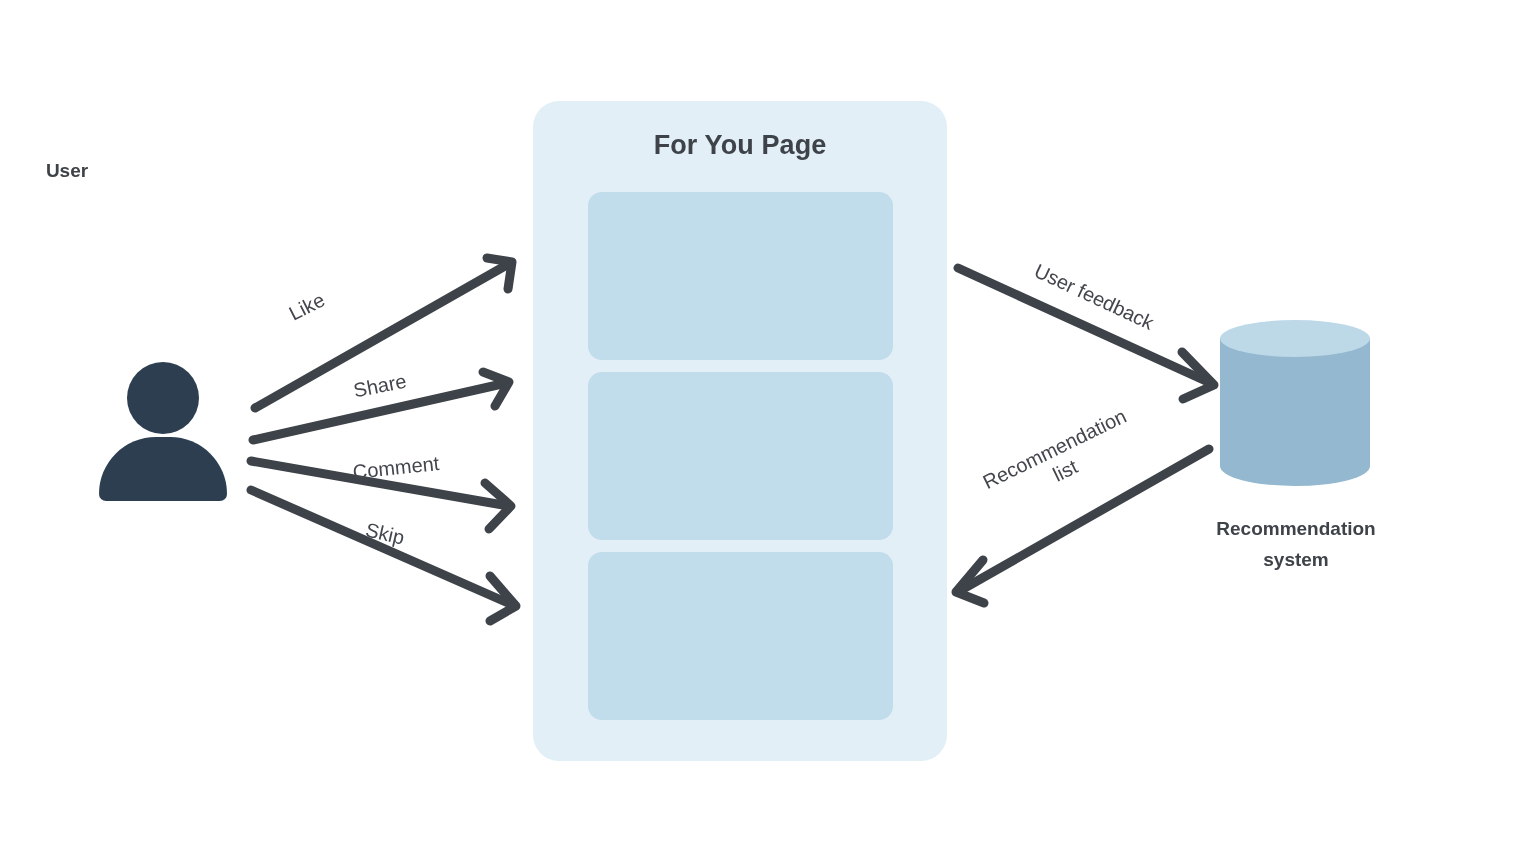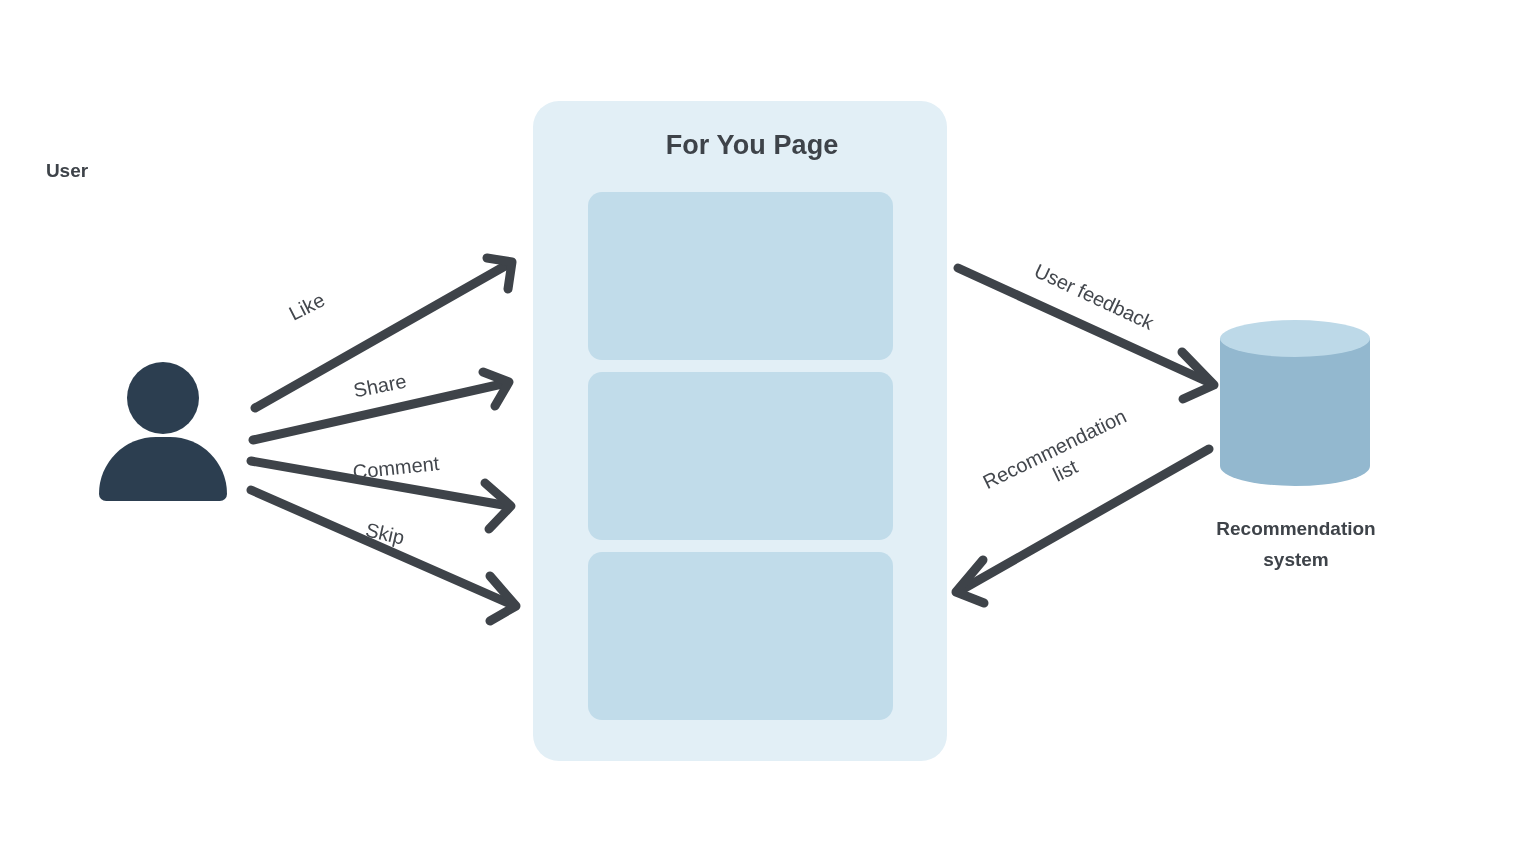--- a/index.html
+++ b/index.html
@@ -40,21 +40,20 @@
   .fyp-title {
     position: absolute;
     left: 0;
     top: 29px;
     width: 414px;
     text-align: center;
     font-size: 27px;
     font-weight: bold;
     color: #3e4349;
     letter-spacing: 0.1px;
-    margin-left: 12px;
   }
   .fyp-card {
     position: absolute;
     left: 55px;
     width: 305px;
     height: 168px;
     background: #c1dcea;
     border-radius: 14px;
   }
   .fyp-card.c1 { top: 91px; }

